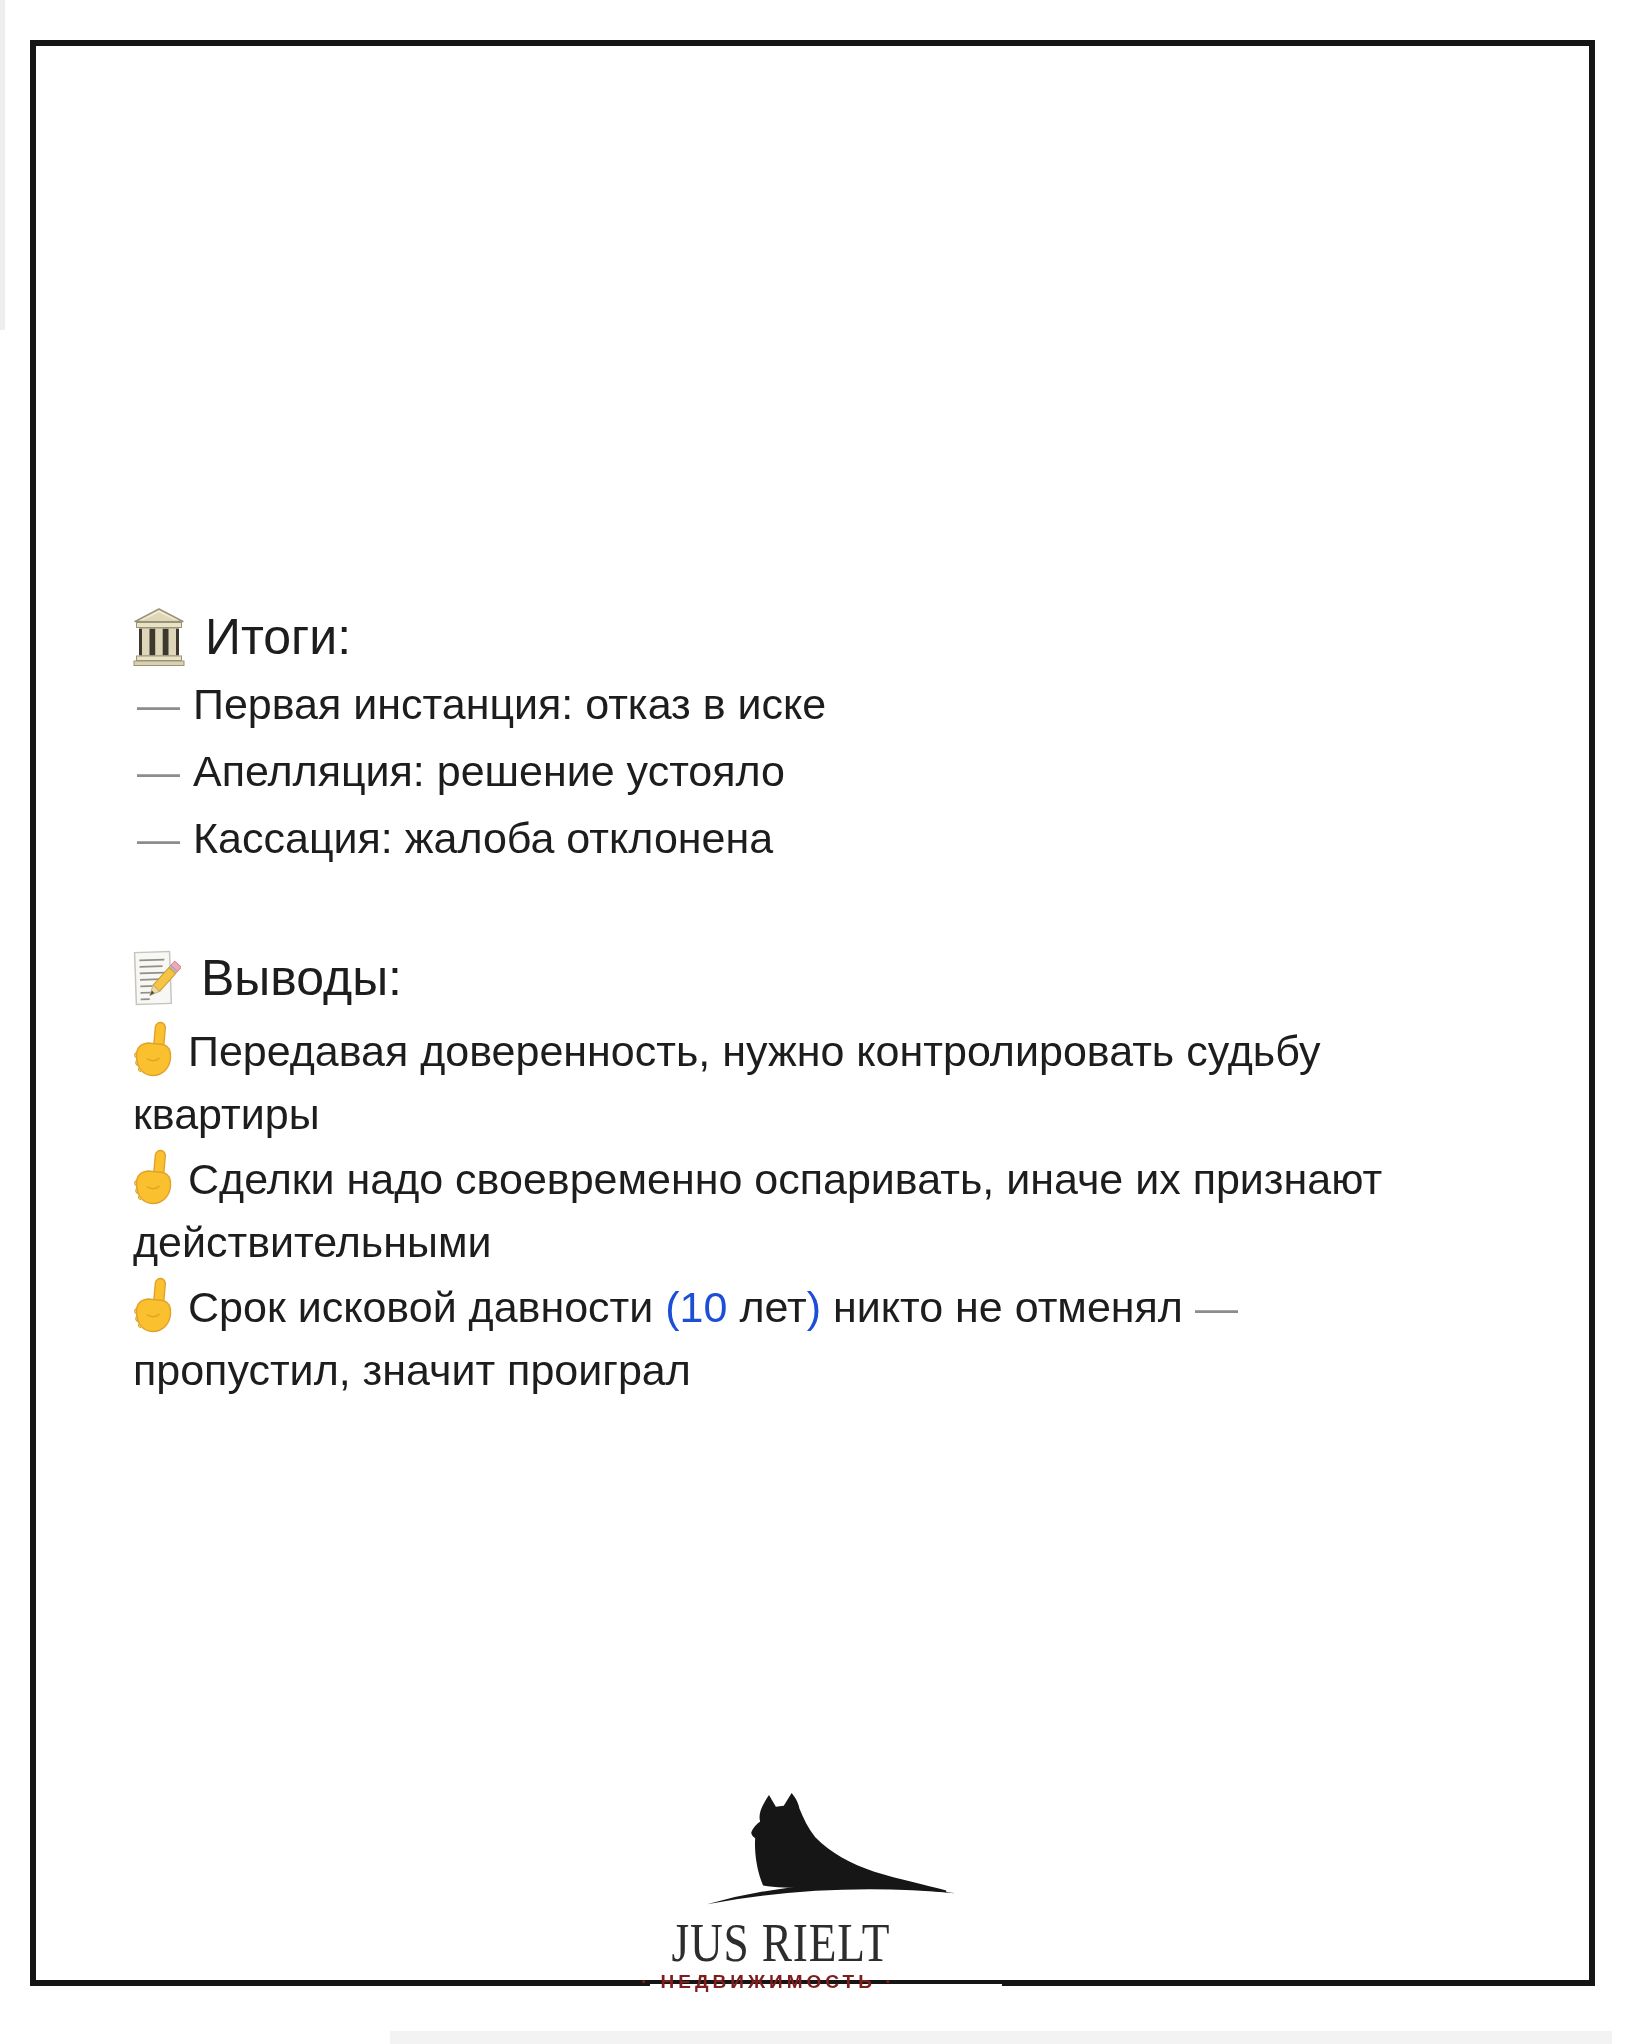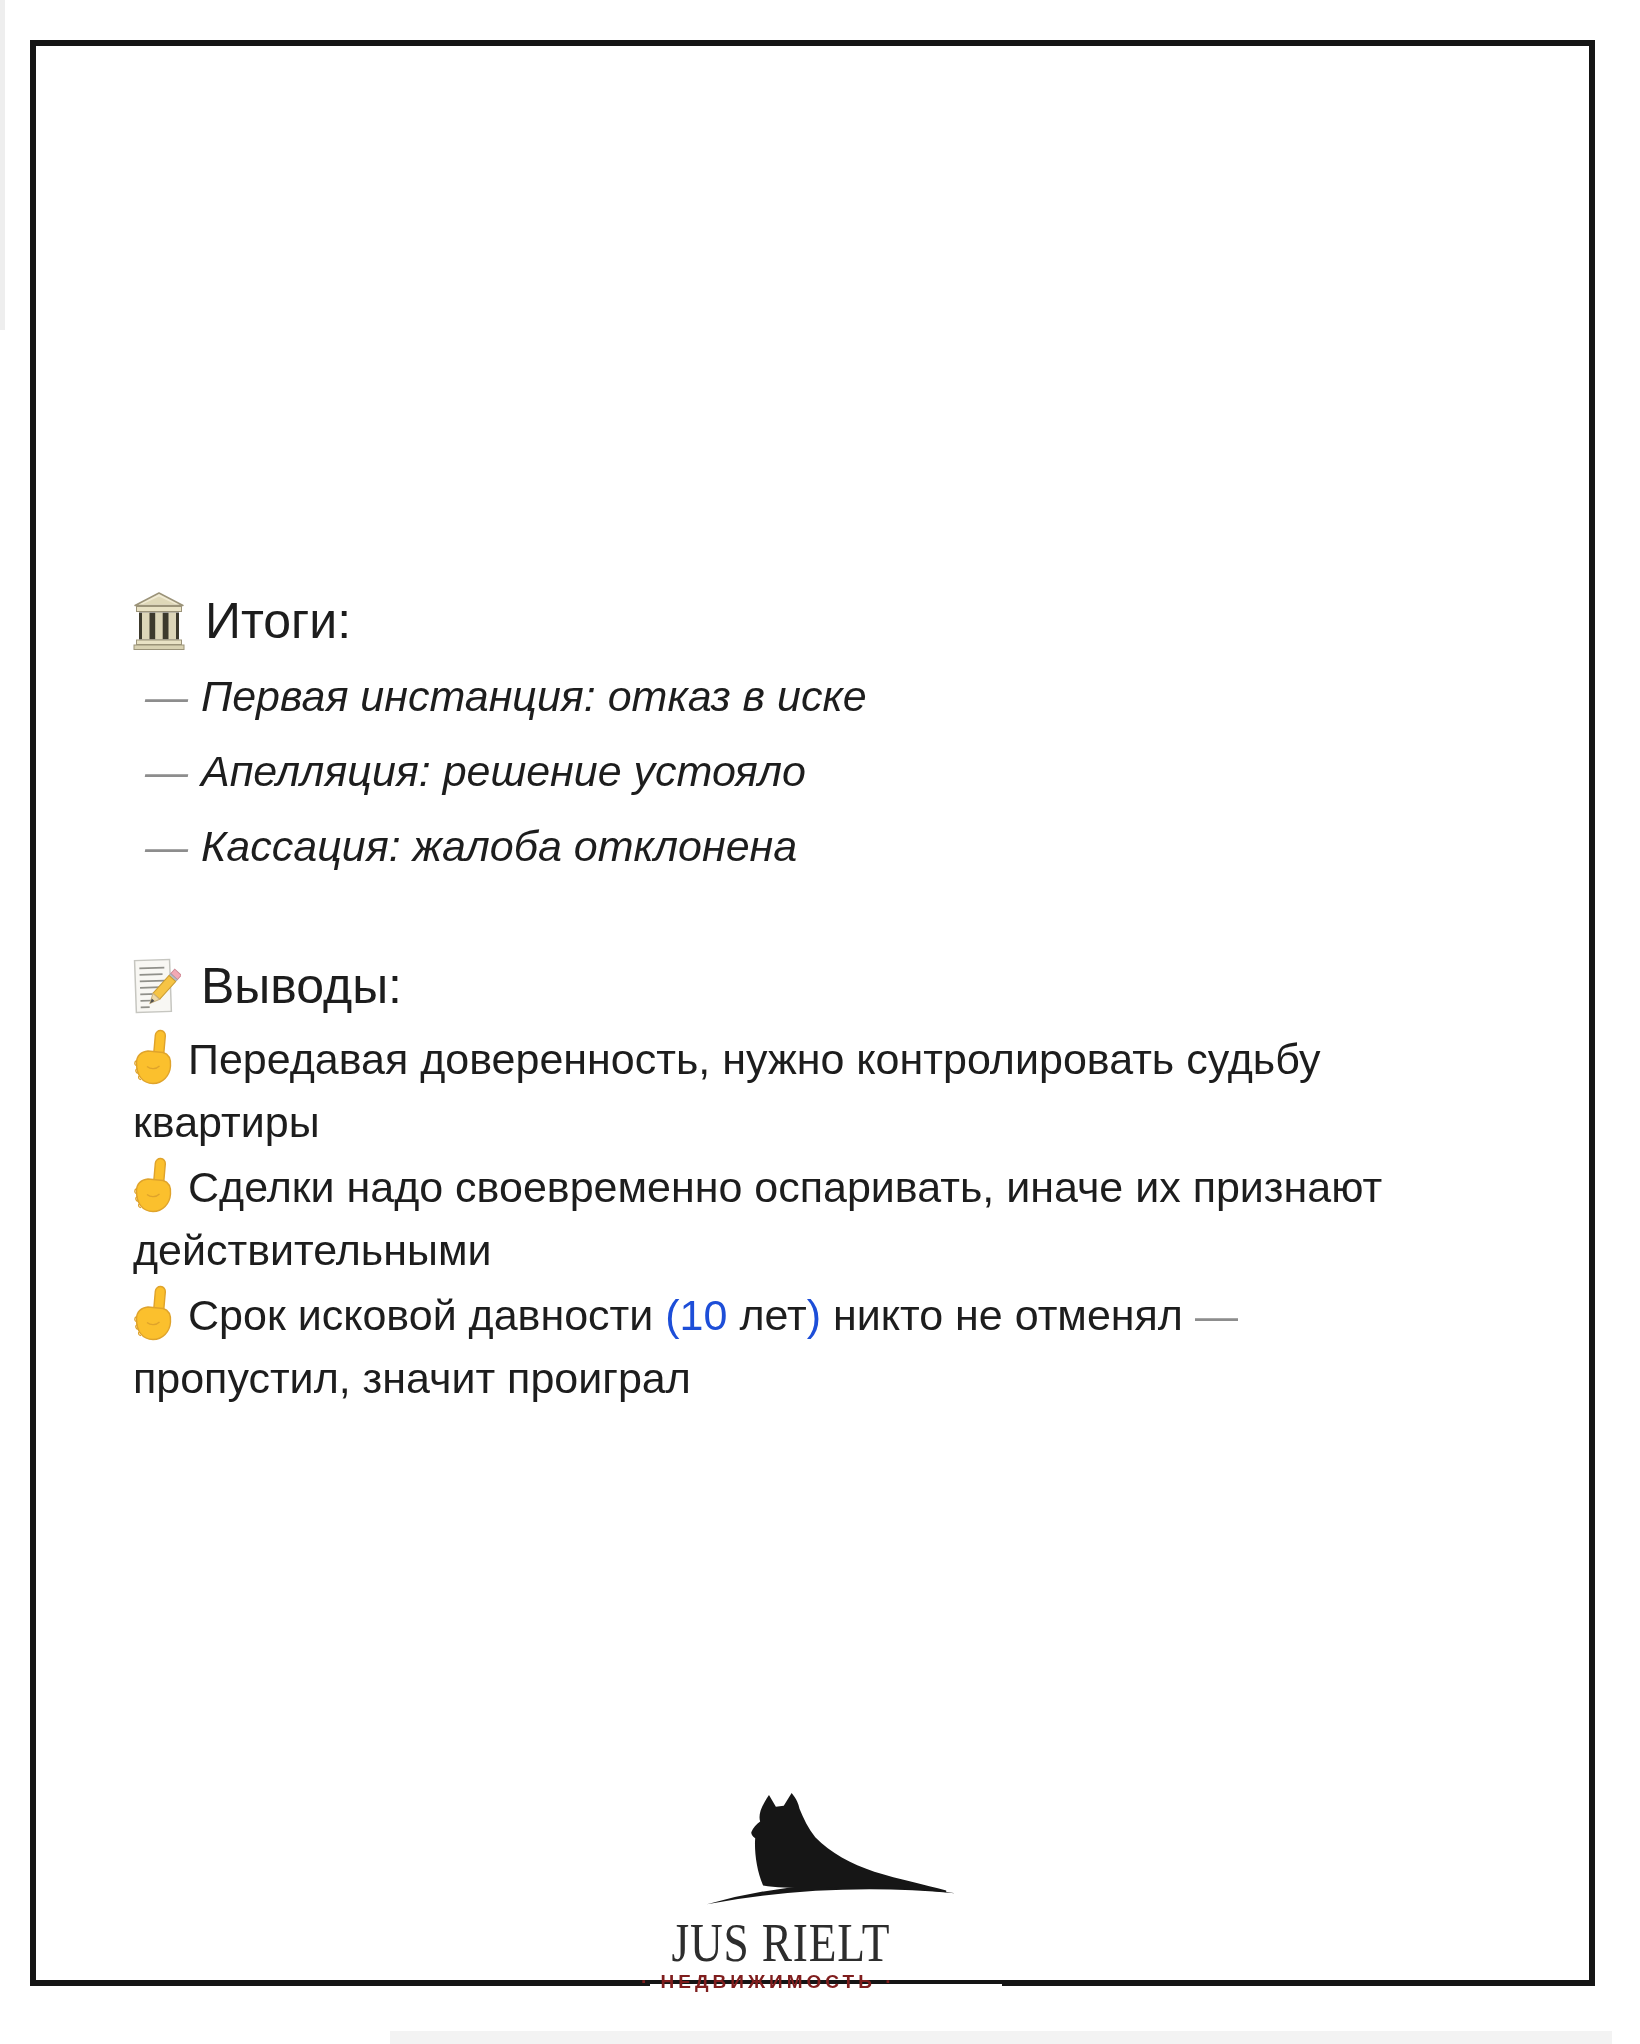--- a/index.html
+++ b/index.html
@@ -10,24 +10,24 @@
   .frame{
     position:absolute;left:30px;top:40px;width:1565px;height:1946px;
     border:6px solid #151515;box-sizing:border-box;
   }
   .frame-notch{
     position:absolute;left:650px;top:1984px;width:352px;height:20px;background:#ffffff;
   }
   .artifact-left{position:absolute;left:0;top:0;width:5px;height:330px;background:#eeeeee;}
   .artifact-bottom{position:absolute;left:390px;top:2031px;width:1222px;height:13px;background:#f3f3f3;}
 
-  .content{position:absolute;left:133px;top:589px;width:1420px;font-size:43px;line-height:63px;}
+  .content{position:absolute;left:133px;top:605px;width:1420px;font-size:43px;line-height:63px;}
   .heading{display:flex;align-items:center;gap:20px;height:64px;font-size:50px;line-height:64px;}
   .h-icon{flex:0 0 auto;display:block;}
-  .line{margin:12px;height:63px;line-height:63px;white-space:nowrap;font-style:italic;}
+  .line{margin:4px;height:63px;line-height:63px;white-space:nowrap;}
   .bullet{color:#8d8d8d;margin-right:13px;}
   .section2{margin-top:76px;}
   .items{margin-top:10px;}
   .item{margin:0 0 2px 0;white-space:nowrap;}
   .finger{display:inline-block;vertical-align:-13px;margin:0 14px 0 -5px;}
   .thin{color:#1d4ed8;}
   .dash{color:#8d8d8d;}
 
   .logo{position:absolute;left:831px;top:1788px;transform:translateX(-50%);width:380px;text-align:left;}
   .logo-cat{display:block;margin:0 auto;}

